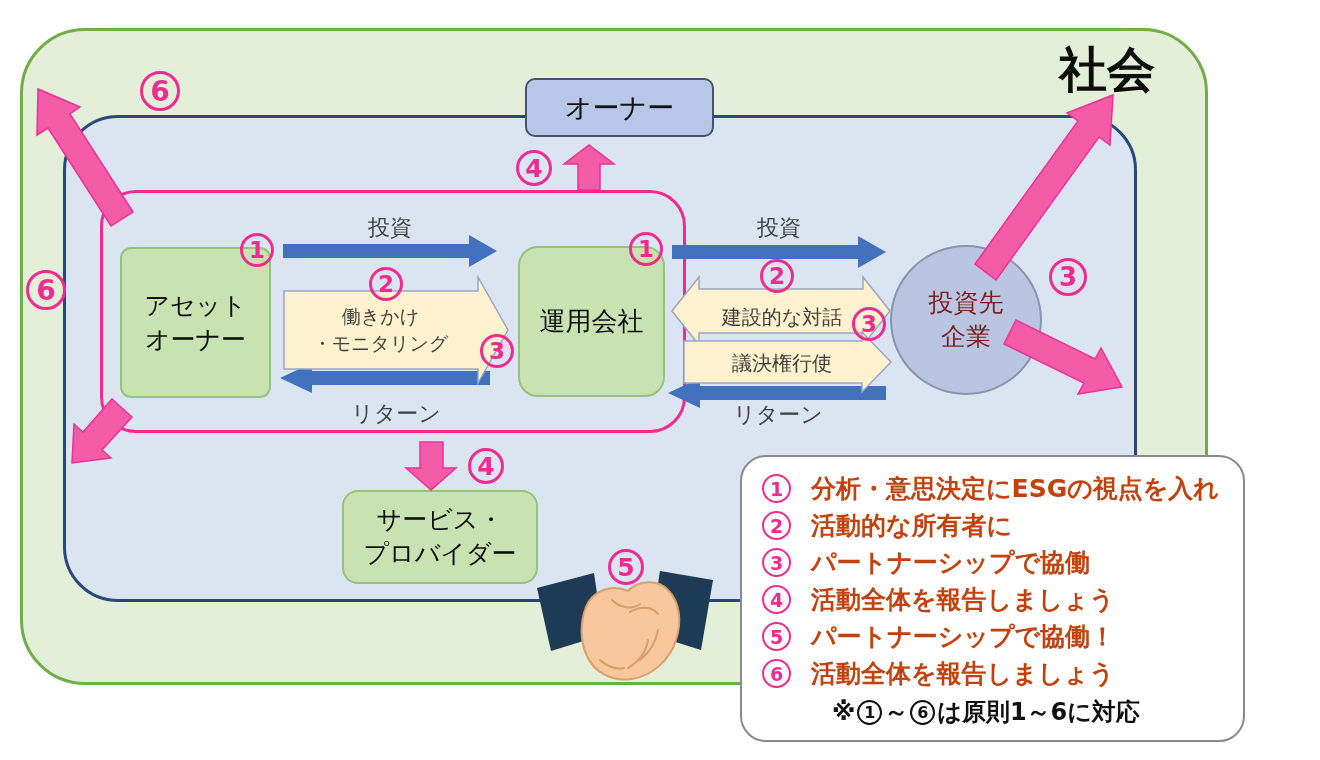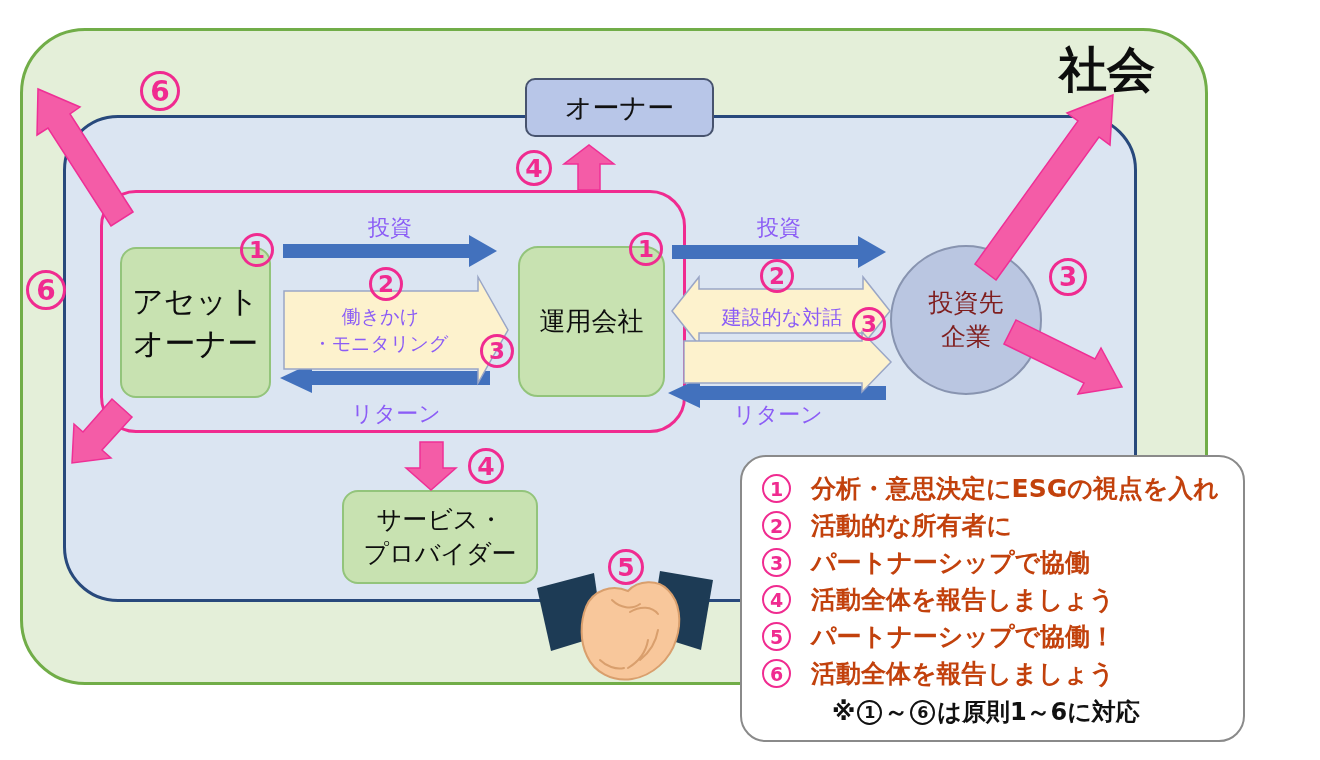--- a/index.html
+++ b/index.html
@@ -13,28 +13,28 @@
   #pink-zone{left:100px;top:190px;width:586px;height:243px;background:transparent;
              border:3px solid #f02b90;border-radius:36px;}
   #society-label{position:absolute;left:1035px;top:38px;width:120px;text-align:right;
                  font-size:48px;font-weight:bold;color:#0d0d0d;}
   #industry-box{position:absolute;left:525px;top:78px;width:185px;height:55px;
                 background:#b8c6e8;border:2px solid#47536e;border-radius:10px;
                 display:flex;align-items:center;justify-content:center;font-size:27px;}
   .entity-box{position:absolute;background:#c8e2b1;border:2px solid #93c47b;
               display:flex;flex-direction:column;align-items:center;justify-content:center;
               text-align:center;line-height:1.35;color:#0d0d0d;}
-  #asset-owner-box{left:120px;top:247px;width:147px;height:147px;border-radius:16px;font-size:31px;}
+  #asset-owner-box{left:120px;top:247px;width:147px;height:147px;border-radius:11px;font-size:25px;}
   #management-box{left:518px;top:246px;width:143px;height:147px;border-radius:20px;font-size:26px;}
   #service-provider-box{left:342px;top:490px;width:192px;height:90px;border-radius:16px;font-size:25px;}
   #investee-circle{position:absolute;left:890px;top:245px;width:148px;height:146px;
                    background:#bac6e1;border:2px solid #8894b0;border-radius:50%;
                    display:flex;flex-direction:column;align-items:center;justify-content:center;
                    text-align:center;line-height:1.35;font-size:25px;color:#7f1d1d;}
-  .flow-label{position:absolute;text-align:center;color:#8b5cf6;}
+  .flow-label{position:absolute;text-align:center;color:#404040;}
   .num-badge{position:absolute;border:3px solid #f02b90;color:#f02b90;border-radius:50%;
              display:flex;align-items:center;justify-content:center;font-weight:bold;
              background:transparent;box-sizing:border-box;}
   #arrow-layer{position:absolute;left:0;top:0;width:1320px;height:760px;pointer-events:none;}
   #legend-box{position:absolute;left:740px;top:455px;width:505px;height:287px;background:#ffffff;
               border:2px solid #8a8a8a;border-radius:26px;box-sizing:border-box;
               padding:13px 16px 0 12px;}
   .legend-row{display:flex;align-items:center;height:37px;}
   .legend-badge{width:29px;height:29px;min-width:29px;border:2.5px solid #f02b90;color:#f02b90;
                 border-radius:50%;display:flex;align-items:center;justify-content:center;
@@ -104,20 +104,21 @@
 
   <div class="flow-label" style="left:340px;top:213px;width:100px;font-size:22px;">投資</div>
   <div class="flow-label" style="left:729px;top:213px;width:100px;font-size:22px;">投資</div>
   <div class="flow-label" style="left:321px;top:399px;width:150px;font-size:22px;">リターン</div>
   <div class="flow-label" style="left:703px;top:400px;width:150px;font-size:22px;">リターン</div>
   <div class="flow-label" style="left:288px;top:303px;width:185px;font-size:19px;line-height:27px;">
     <div>働きかけ</div>
     <div>・モニタリング</div>
   </div>
   <div class="flow-label" style="left:692px;top:304px;width:180px;font-size:20px;">建設的な対話</div>
+  <div class="flow-label" style="left:692px;top:350px;width:180px;font-size:20px;">議決権行使</div>
 
   <div class="num-badge" style="left:240px;top:233px;width:34px;height:34px;font-size:23px;">1</div>
   <div class="num-badge" style="left:629px;top:232px;width:34px;height:34px;font-size:23px;">1</div>
   <div class="num-badge" style="left:369px;top:267px;width:34px;height:34px;font-size:23px;">2</div>
   <div class="num-badge" style="left:480px;top:334px;width:34px;height:34px;font-size:23px;">3</div>
   <div class="num-badge" style="left:760px;top:259px;width:34px;height:34px;font-size:23px;">2</div>
   <div class="num-badge" style="left:852px;top:307px;width:34px;height:34px;font-size:23px;">3</div>
   <div class="num-badge" style="left:1049px;top:258px;width:38px;height:38px;font-size:26px;">3</div>
   <div class="num-badge" style="left:516px;top:150px;width:36px;height:36px;font-size:25px;">4</div>
   <div class="num-badge" style="left:468px;top:448px;width:36px;height:36px;font-size:25px;">4</div>

